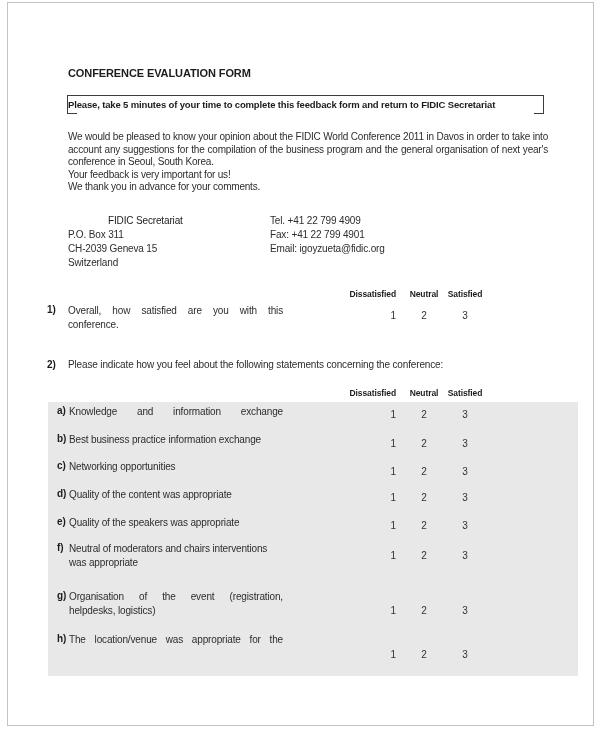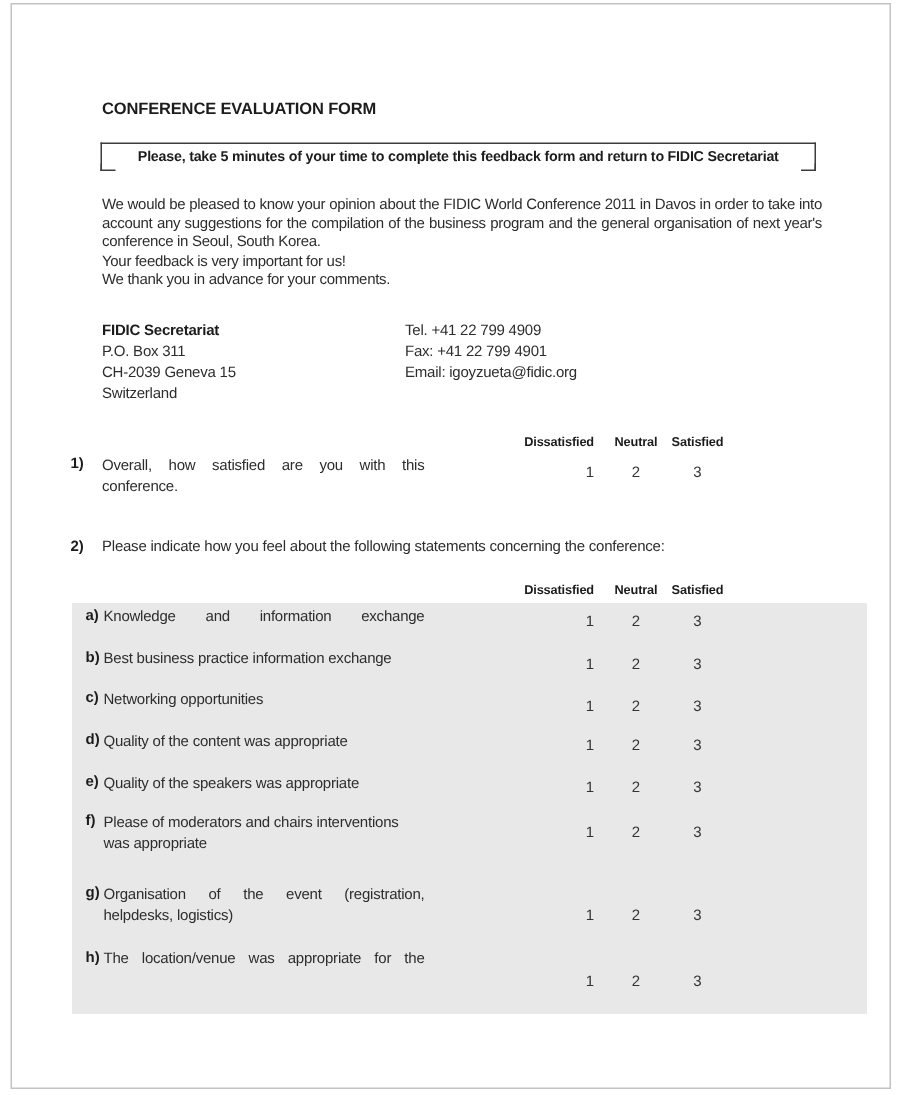--- a/index.html
+++ b/index.html
@@ -19,42 +19,42 @@
   }
   .doc-title {
     position: absolute; left: 68px; top: 67px;
     font-size: 11px; font-weight: bold; color: #1c1c1c;
     letter-spacing: -0.1px; white-space: nowrap;
   }
   .notice {
     position: absolute; left: 67px; top: 95px;
     width: 477px; height: 19px;
     border: 1px solid #3c3c3c; border-bottom: none;
-    text-align: center; line-height: 17px;
+    line-height: 17px;
     font-size: 9.5px; font-weight: bold; color: #1c1c1c;
     letter-spacing: -0.15px; white-space: nowrap;
   }
   .notice::before, .notice::after {
     content: ""; position: absolute; bottom: 0; width: 9px; height: 4px;
     border-bottom: 1px solid #3c3c3c;
   }
   .notice::before { left: -1px; border-left: 1px solid #3c3c3c; }
   .notice::after  { right: -1px; border-right: 1px solid #3c3c3c; }
   .intro {
     position: absolute; left: 68px; top: 131px; width: 480px;
     font-size: 10px; line-height: 12.5px; letter-spacing: -0.2px;
   }
   .intro .body { text-align: justify; }
   .contact-left, .contact-right {
     position: absolute; top: 214px;
     font-size: 10px; line-height: 14px; letter-spacing: -0.15px;
   }
   .contact-left  { left: 68px; }
   .contact-right { left: 270px; }
-  .contact-left .org { font-weight: bold; color: #1c1c1c; }
+  .contact-left .org { font-weight: normal; color: #1c1c1c; margin-left: 40px; }
 
   .fullrow { position: absolute; left: 0; width: 600px; height: 0; }
   .col { position: absolute; width: 58px; text-align: center; display: block; }
   .c1 { left: 338px; text-align: right; } .c2 { left: 395px; } .c3 { left: 436px; }
   .rating-label { font-size: 8.5px; font-weight: bold; color: #1c1c1c; letter-spacing: -0.1px; }
   .rating-num   { font-size: 10px; color: #333333; }
 
   .q-num {
     position: absolute; left: 47px; font-size: 10px; font-weight: bold; color: #1c1c1c;
   }
@@ -204,21 +204,21 @@
 </div>
 <div class="fullrow" style="top:520px">
   <span class="col c1 rating-num">1</span>
   <span class="col c2 rating-num">2</span>
   <span class="col c3 rating-num">3</span>
 </div>
 
 <div class="fullrow" style="top:542px">
   <span class="row-letter">f)</span>
   <div class="row-stmt">
-    <div class="line">Please of moderators and chairs interventions</div>
+    <div class="line">Neutral of moderators and chairs interventions</div>
     <div class="line">was appropriate</div>
   </div>
 </div>
 <div class="fullrow" style="top:550px">
   <span class="col c1 rating-num">1</span>
   <span class="col c2 rating-num">2</span>
   <span class="col c3 rating-num">3</span>
 </div>
 
 <div class="fullrow" style="top:590px">

